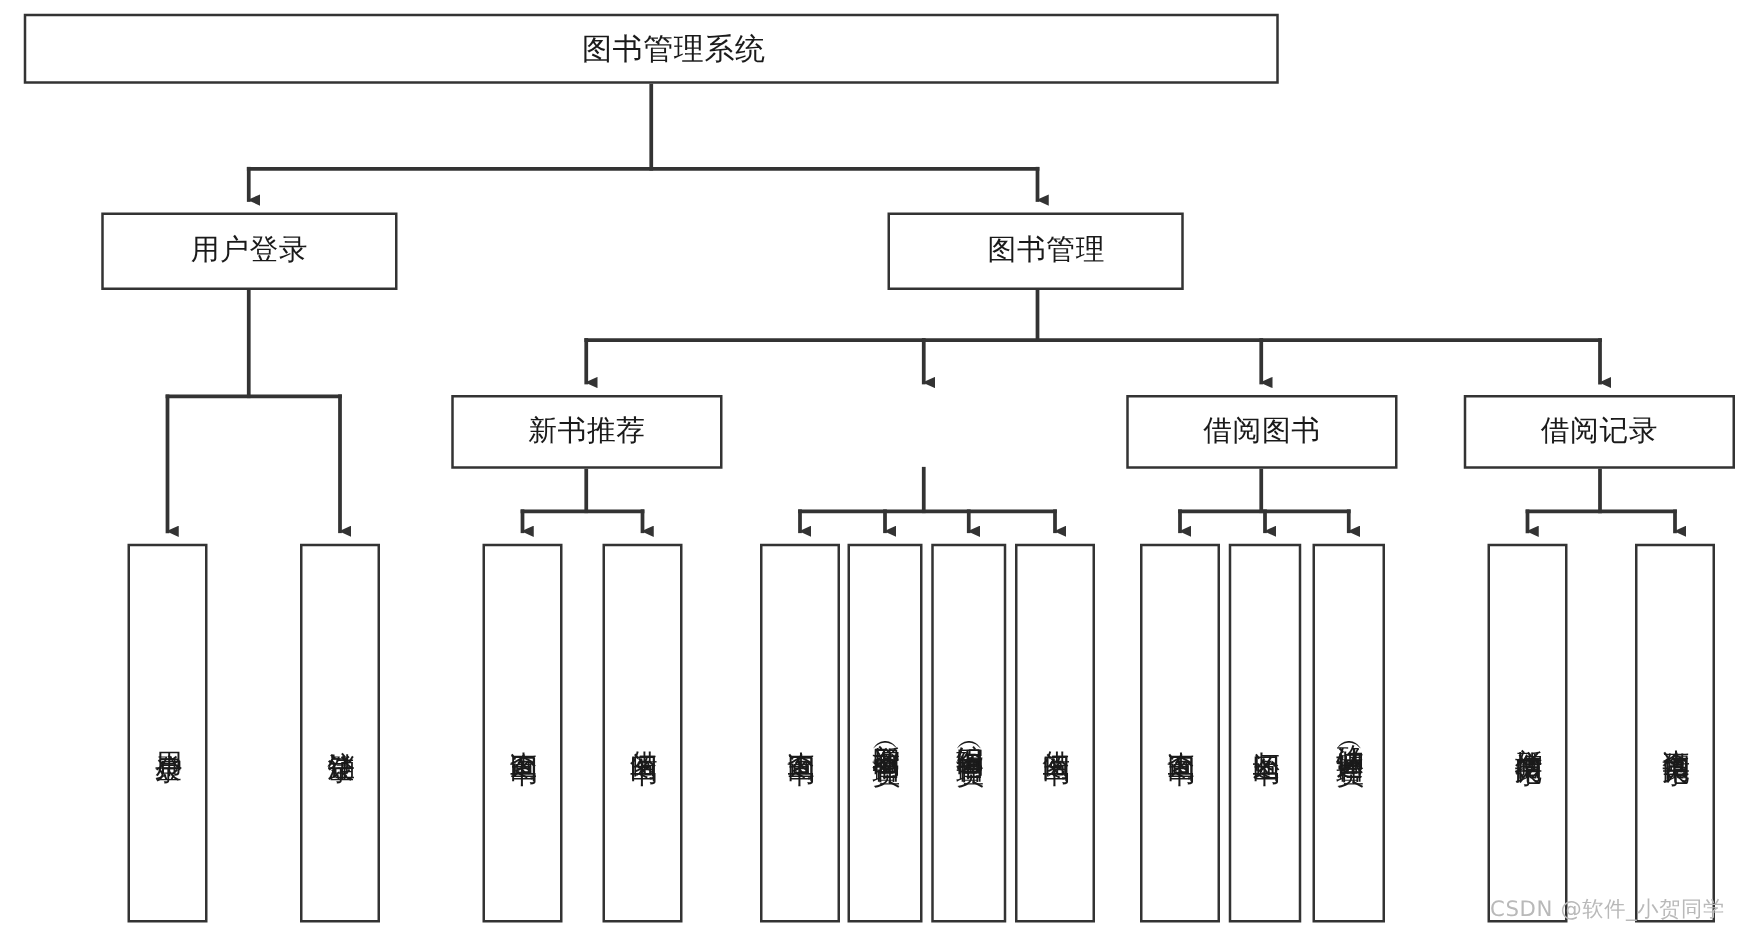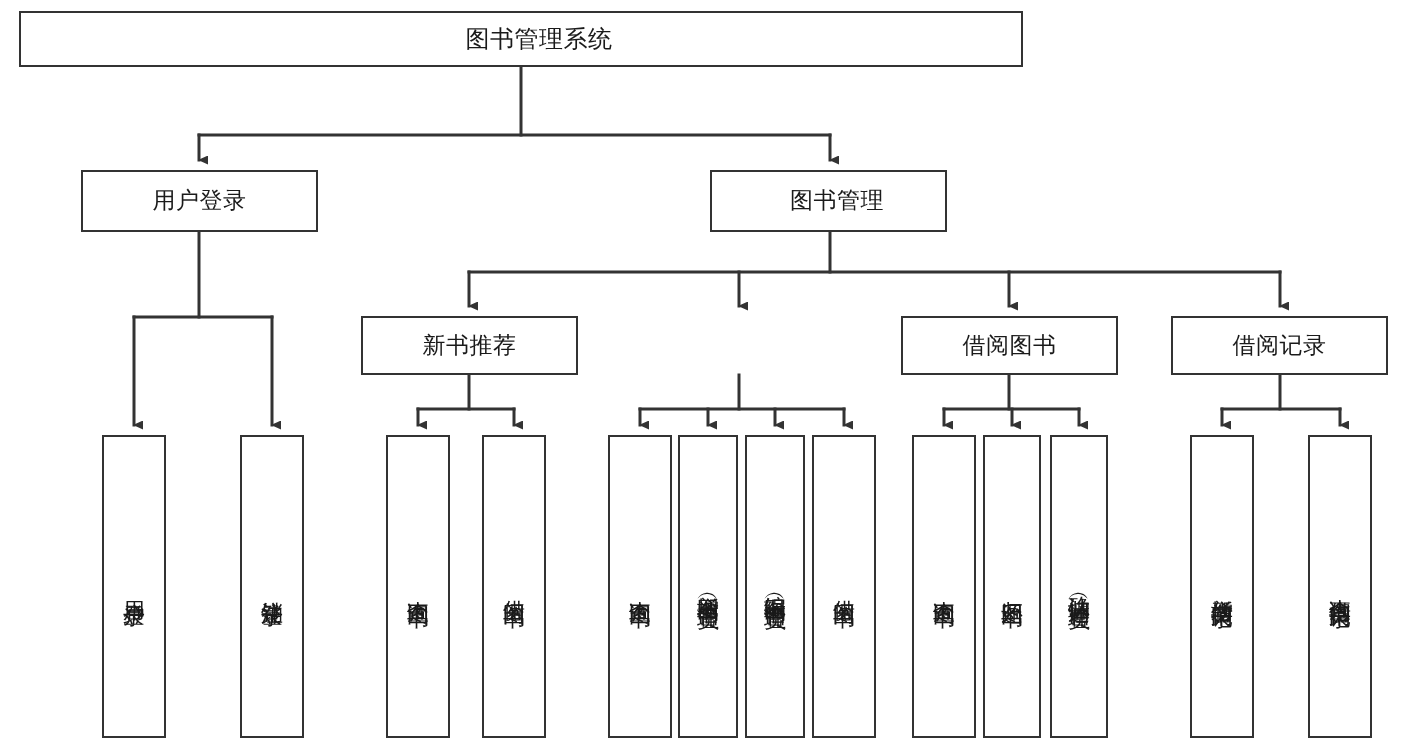--- a/index.html
+++ b/index.html
@@ -179,13 +179,14 @@
   <div class="node vert" style="left: 1050px; top: 435px; width: 58px; height: 303px;">
     <span class="label">确认归还（管理员）</span>
   </div>
   <div class="node vert" style="left: 1190px; top: 435px; width: 64px; height: 303px;">
     <span class="label">新增借阅记录</span>
   </div>
   <div class="node vert" style="left: 1308px; top: 435px; width: 64px; height: 303px;">
     <span class="label">查询借阅记录</span>
   </div>
 
+  <div class="watermark" style="left: 1192px; top: 716px; color: rgb(185, 185, 185);">CSDN @软件_小贺同学</div>
 </div>
 
 </body></html>

